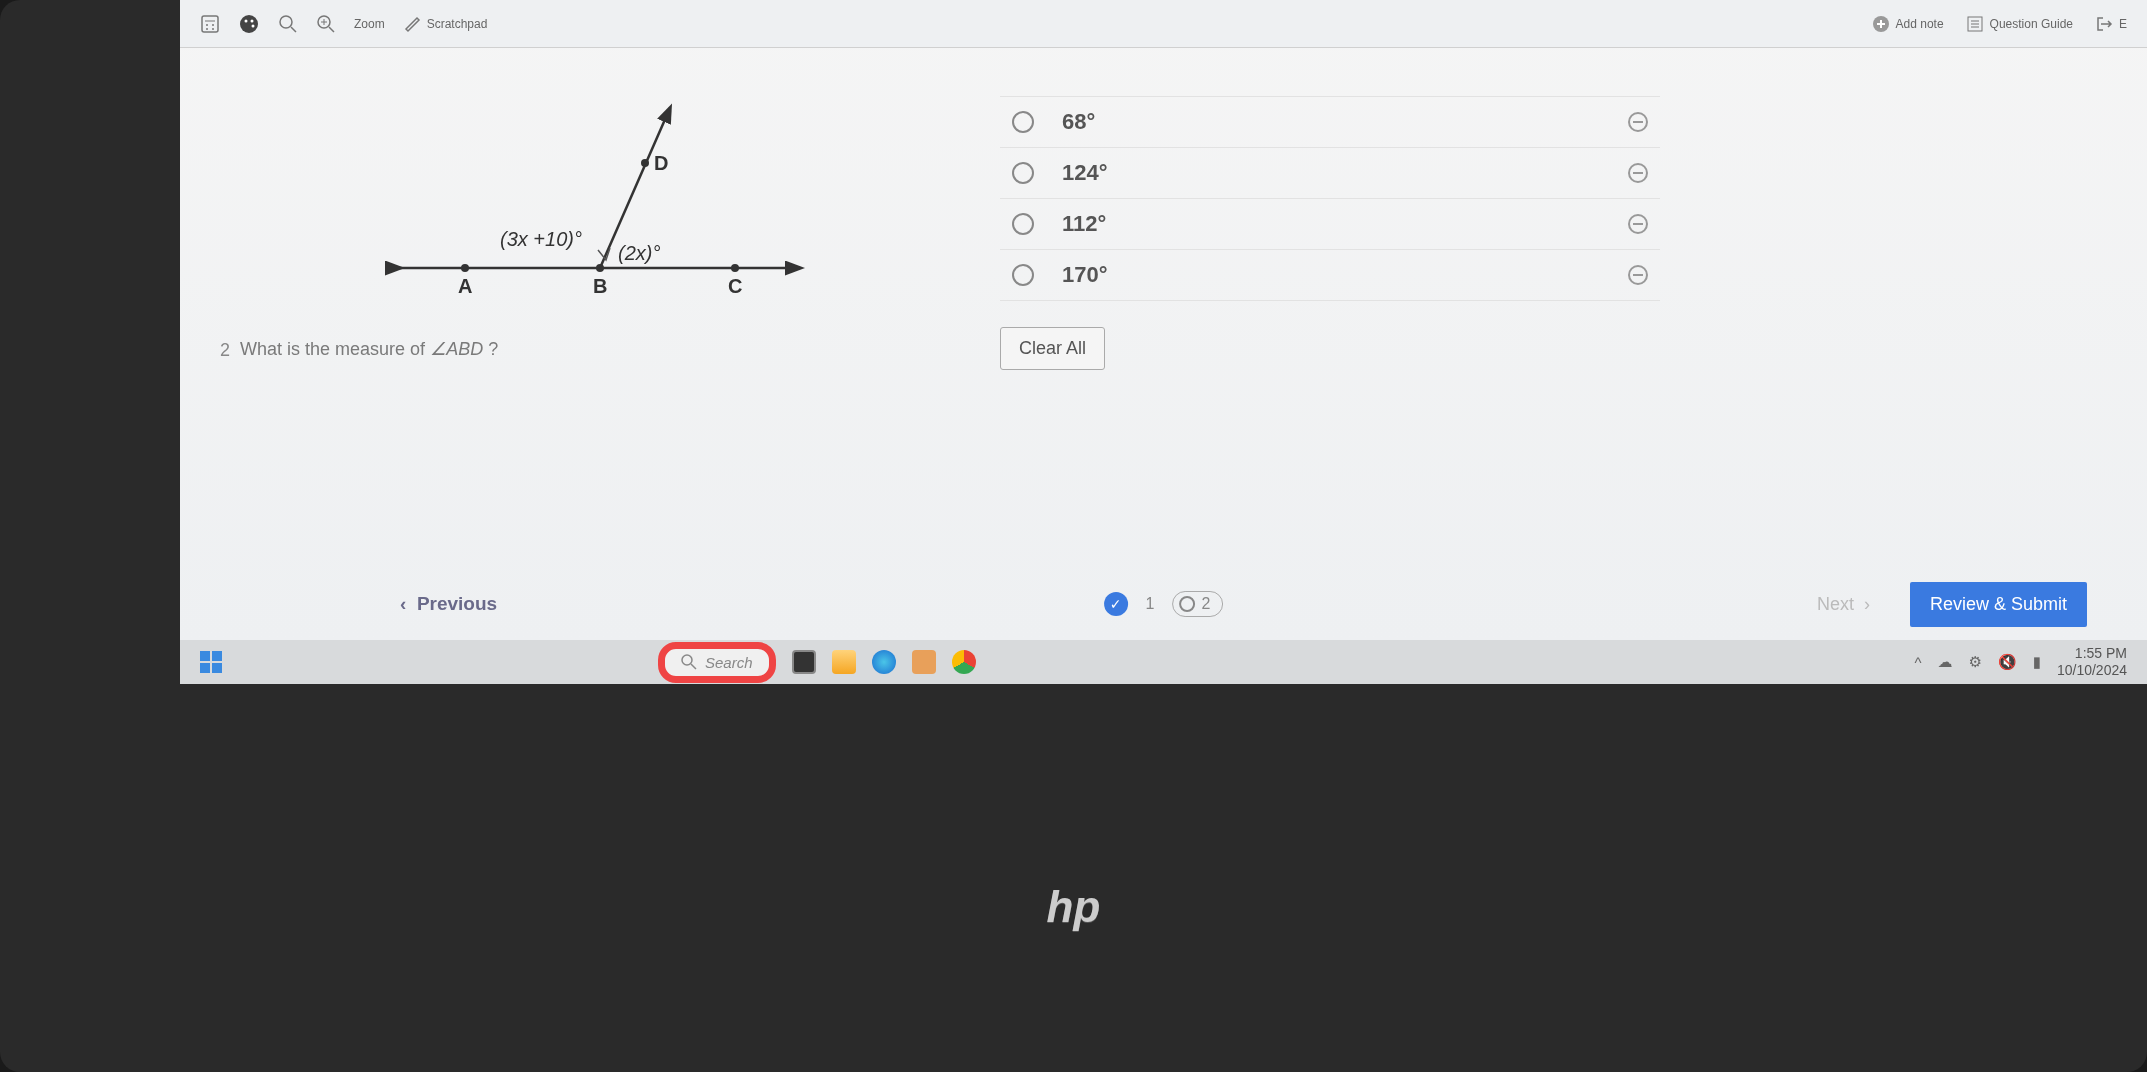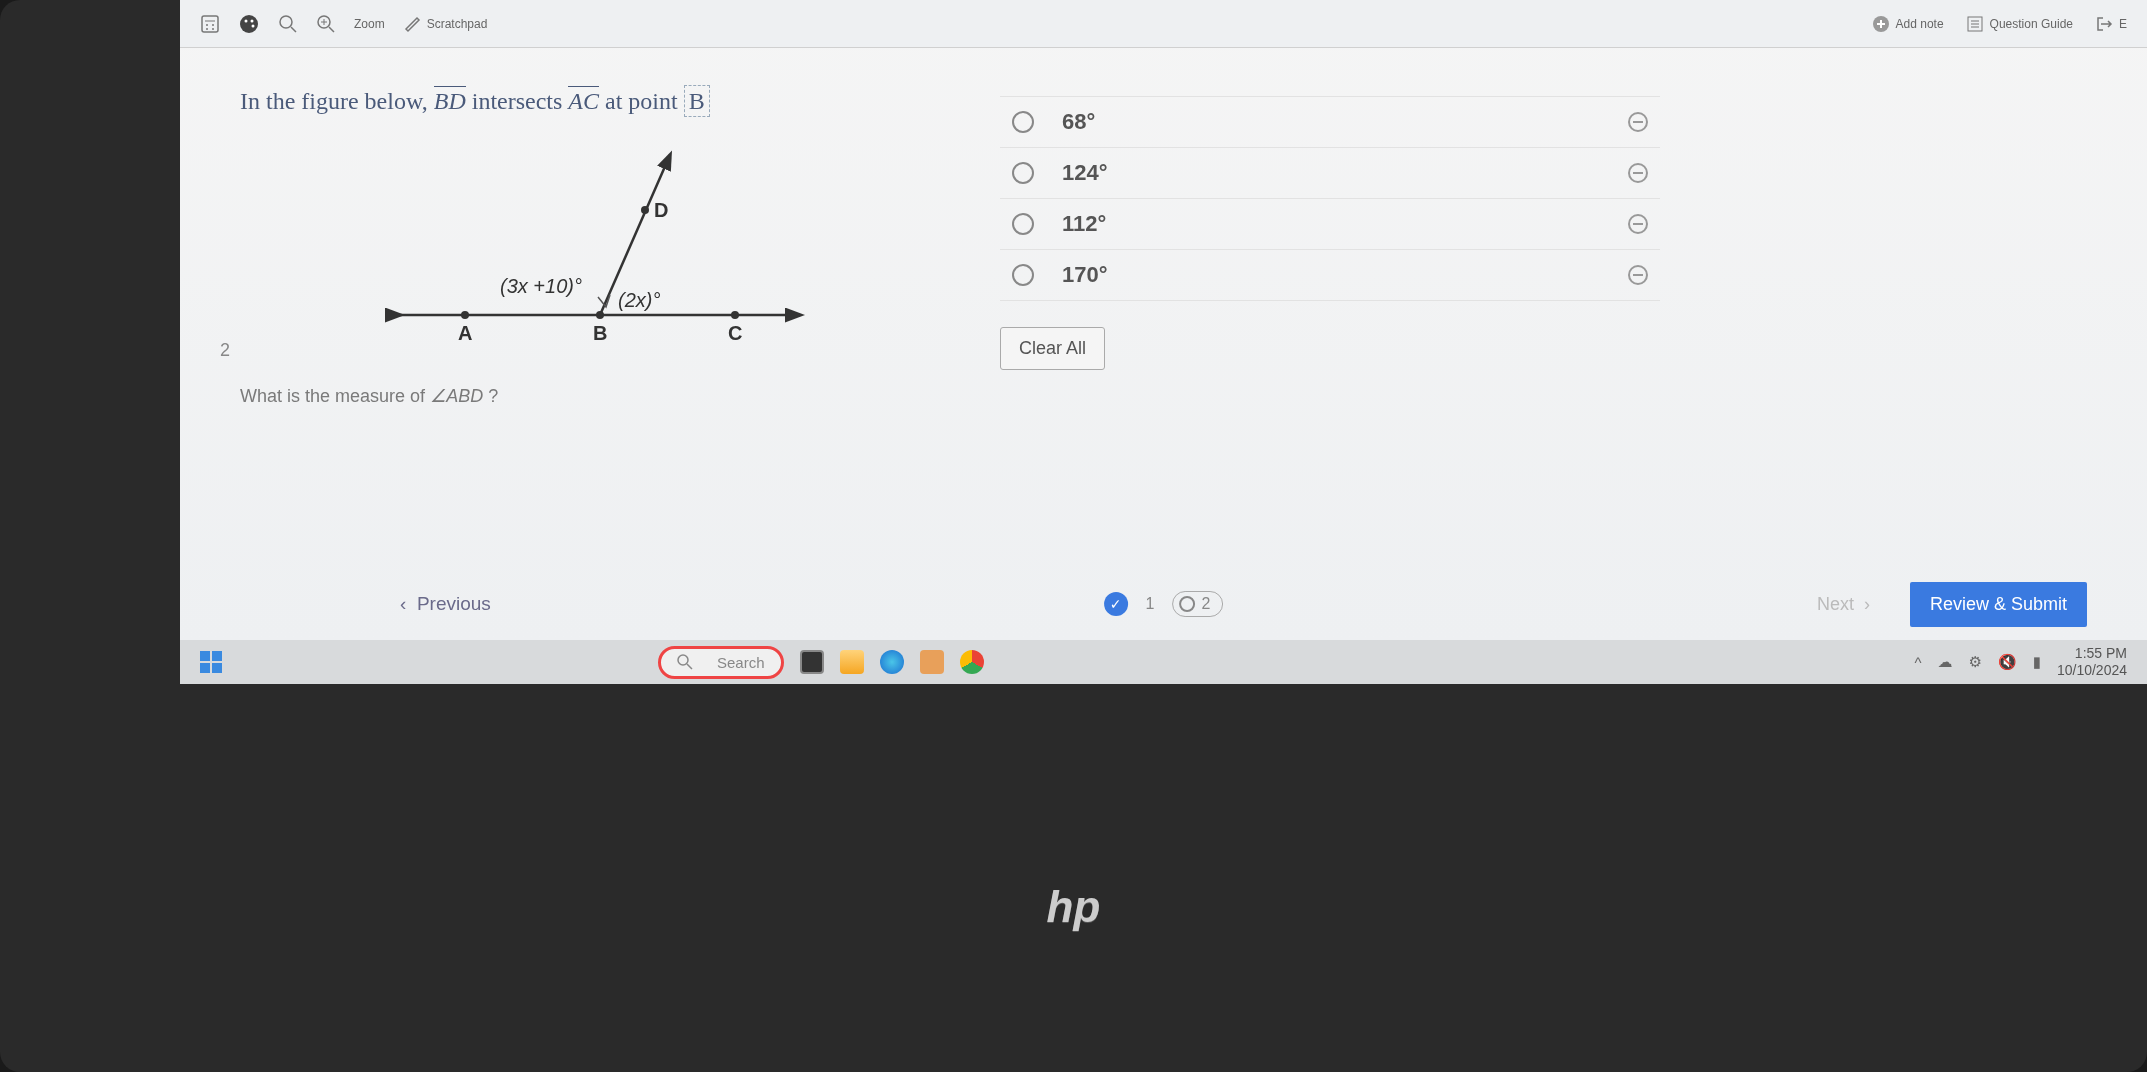--- a/index.html
+++ b/index.html
@@ -86,42 +86,42 @@
   .clear-btn {
     margin-top:26px; padding:10px 18px; border:1px solid #aaa;
     background:#f5f5f5; color:#555; font-size:18px; cursor:pointer; border-radius:3px;
   }
   .bottom-nav {
     position:absolute; bottom:8px; left:0; right:0; height:56px;
     display:flex; align-items:center; padding:0 60px; gap:20px;
     background:transparent;
     color:#888;
   }
-  .prev { color:#6a6a8a; font-size:19px; cursor:pointer; margin-left:160px;}
+  .prev { color:#6a6a8a; font-size:19px; cursor:pointer; margin-left:160px;font-weight:bold;}
   .center-nav { position:absolute; left:50%; transform:translateX(-50%); display:flex; align-items:center; gap:18px;}
   .qdot { width:24px; height:24px; border-radius:50%; background:#3a7ae0; display:flex; align-items:center; justify-content:center; color:#fff; font-size:14px;}
   .qdot.done::before{ content:"✓"; }
   .qpill { border:1.5px solid #aaa; border-radius:14px; padding:3px 12px 3px 6px; display:flex; align-items:center; gap:6px;}
   .qpill .c{ width:16px;height:16px;border:2px solid #888;border-radius:50%;}
   .next-lbl { margin-left:auto; margin-right:20px; color:#bbb; font-size:18px;}
   .submit-btn {
     background:#3a7ae0; color:#fff; padding:12px 20px; font-size:18px;
     border:none; cursor:pointer; border-radius:2px;
   }
   .taskbar {
     position:absolute; left:180px; right:0; top:640px; height:44px;
     background: rgba(235,237,240,0.9);
     display:flex; align-items:center; padding:0 20px; gap:16px;
     font-size:15px; color:#666;
   }
   .taskbar .spacer{flex:1;}
   .search-pill {
-    display:flex; align-items:center; gap:24px;
-    background:#f0f0f0; border:3px solid #ef4444; border-radius:18px;
-    padding:5px 16px; color:#888; margin-left:420px;
+    display:flex; align-items:center; gap:8px;
+    background:#f0f0f0; border:7px solid #ef4444; border-radius:18px;
+    padding:5px 16px; color:#888; margin-left:420px;font-style:italic;
   }
   .win-icon { width:22px; height:22px; display:grid; grid-template:1fr 1fr/1fr 1fr; gap:2px;}
   .win-icon span{ background:#3a8ae0;}
   .time-block { text-align:right; line-height:1.2; font-size:14px; color:#555;}
   .tb-icon { width:24px; height:24px; border-radius:4px; display:inline-block;}
   .hp-logo {
     position:absolute; bottom:120px; left:50%; transform:translateX(-50%);
     width:90px; height:90px; border-radius:50%;
     display:flex; align-items:center; justify-content:center;
     font: italic bold 44px Arial; color:#ccc;
@@ -202,23 +202,20 @@
             <path d="M8 3 H3 V15 H8 M6 9 H16 M13 6 L16 9 L13 12" fill="none" stroke="#777" stroke-width="1.5"></path>
           </svg>
         <span>E</span>
       </span>
     </div>
   </div>
 
   <div class="content">
     <div class="question-col">
       <span class="qnum">2</span>
-      <div class="prompt">
-        <span>In the figure below, </span><span class="overline-arrow">BD</span><span> intersects </span><span class="overline-arrow">AC</span><span> at point </span><span style="border:1px dashed #9ab; padding:2px 4px;">B</span>
-      </div>
 
       <div class="figure">
         <svg viewBox="0 0 460 220">
           <defs>
             <marker id="arr" markerWidth="10" markerHeight="10" refX="6" refY="3" orient="auto">
               <path d="M0,0 L0,6 L8,3 z" fill="#333"></path>
             </marker>
           </defs>
           <line x1="30" y1="170" x2="430" y2="170" stroke="#333" stroke-width="2.5" marker-start="url(#arr)" marker-end="url(#arr)"></line>
           <line x1="230" y1="170" x2="300" y2="10" stroke="#333" stroke-width="2.5" marker-end="url(#arr)"></line>

